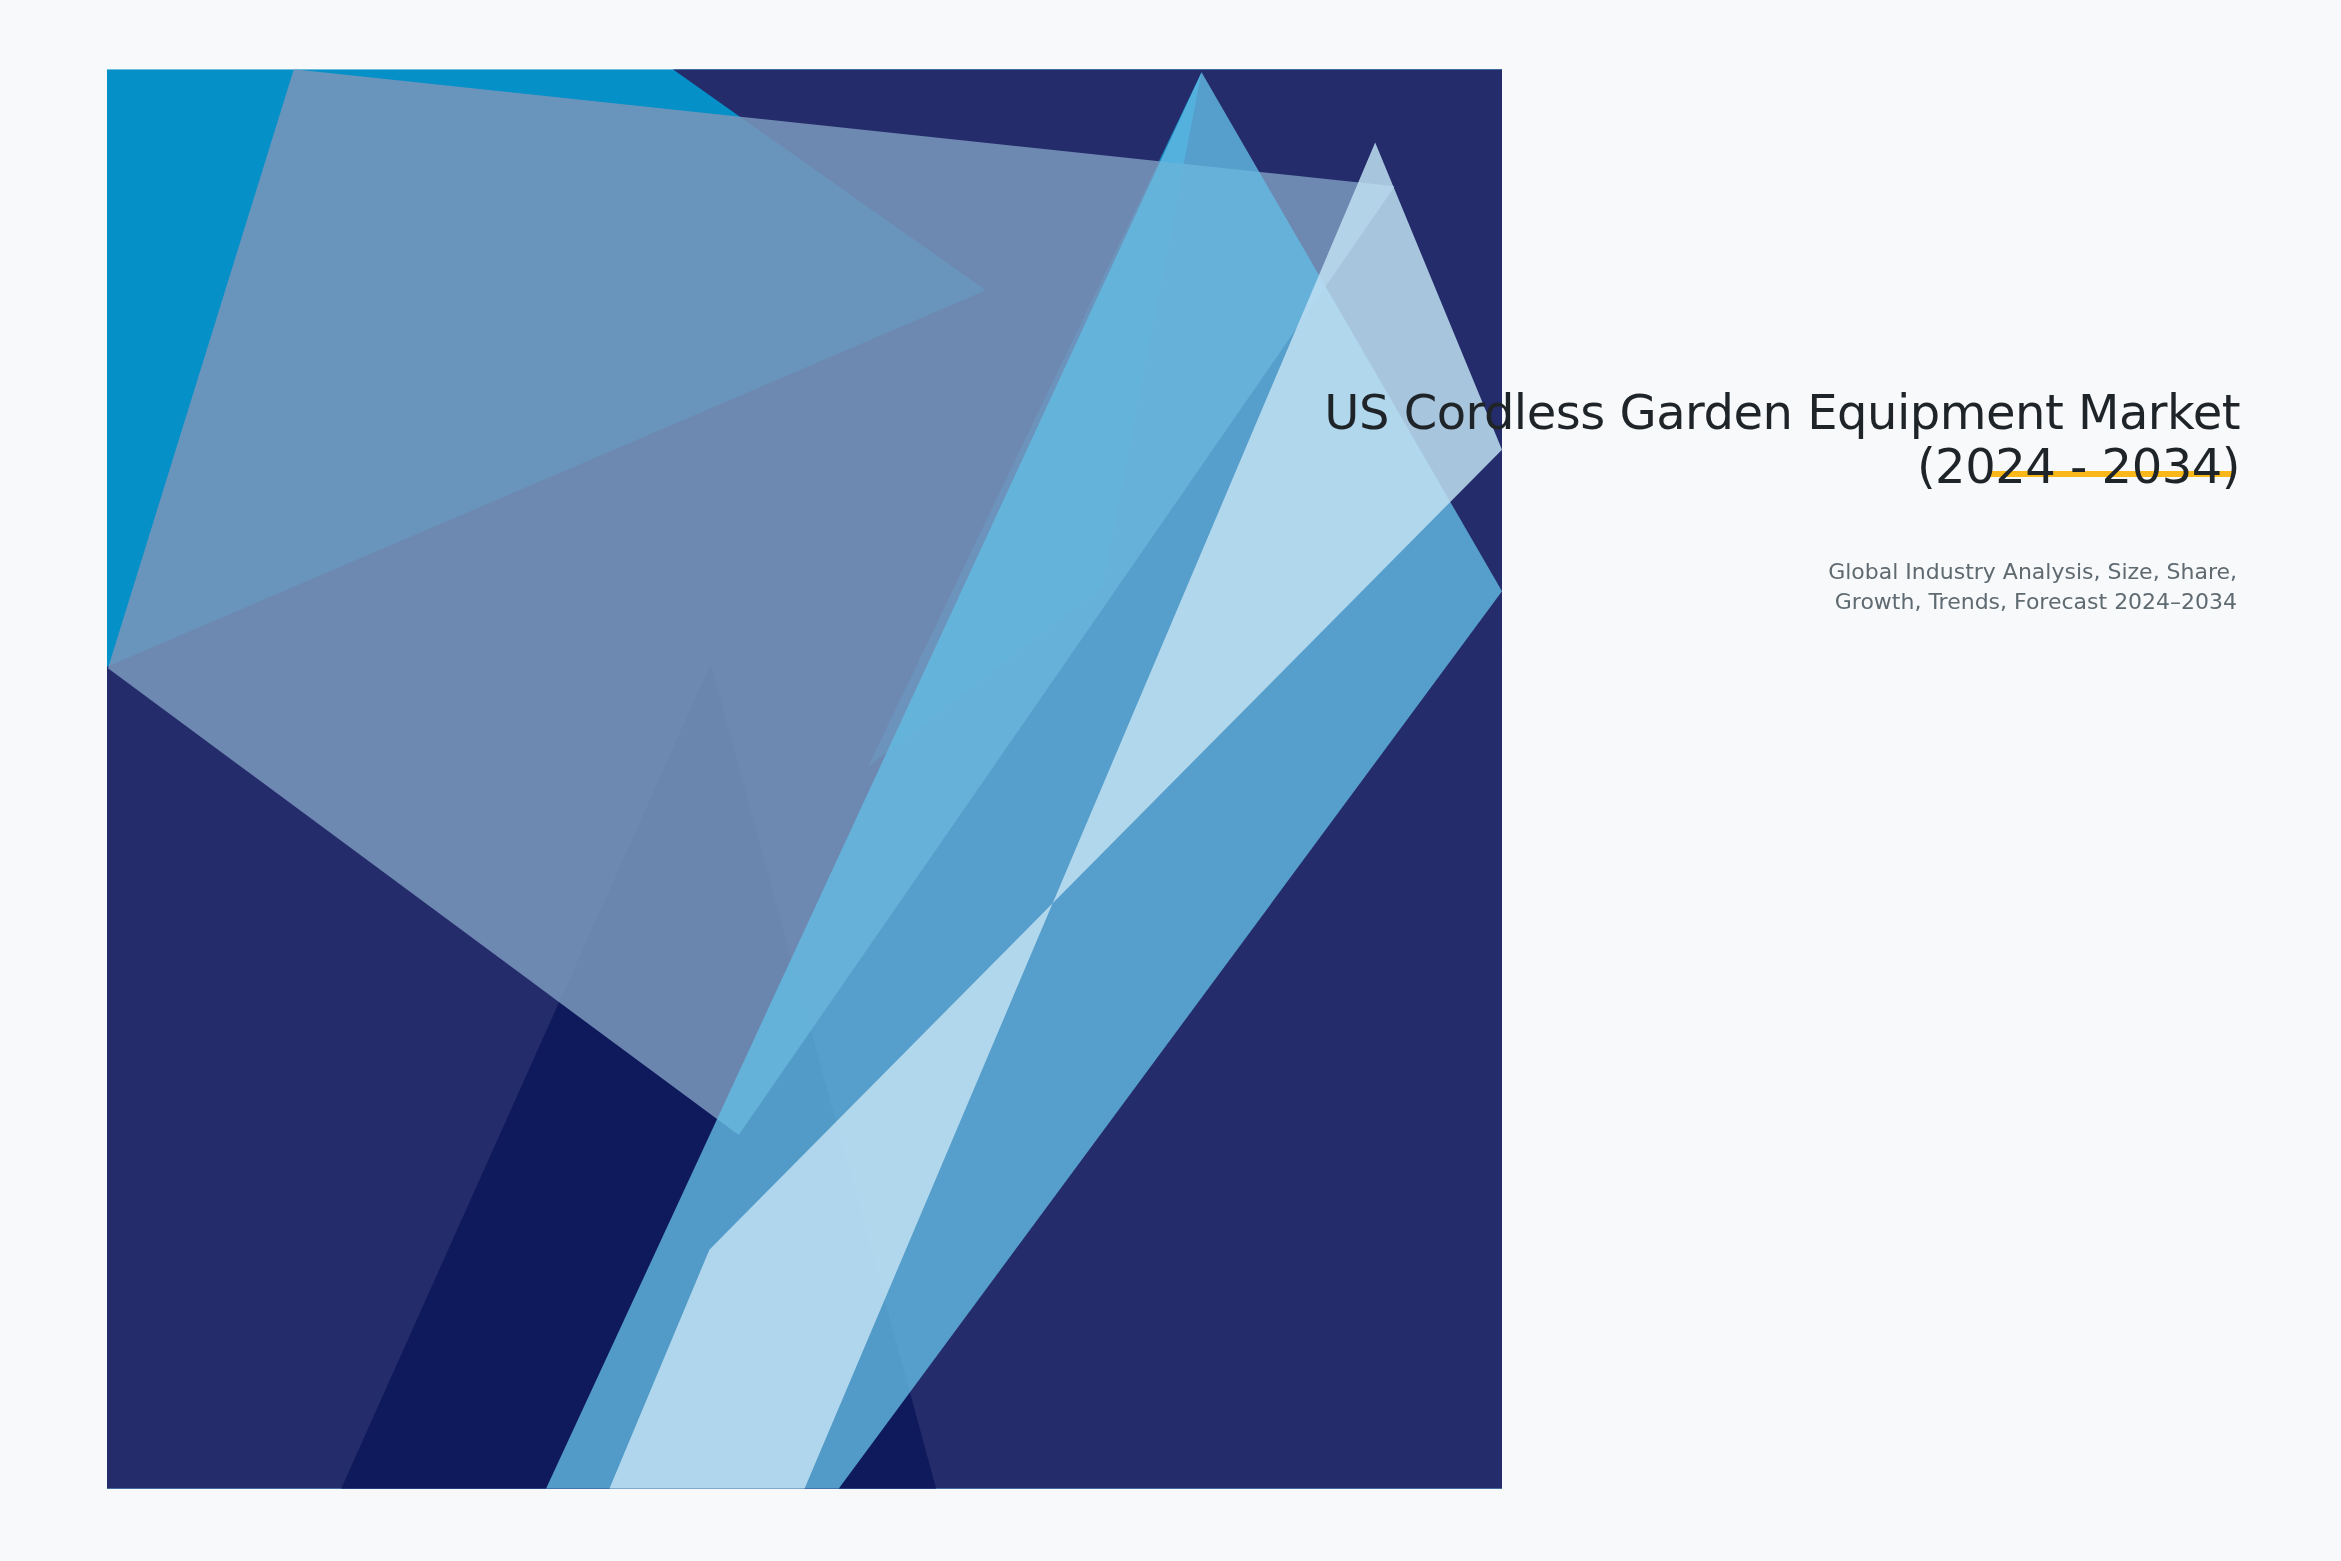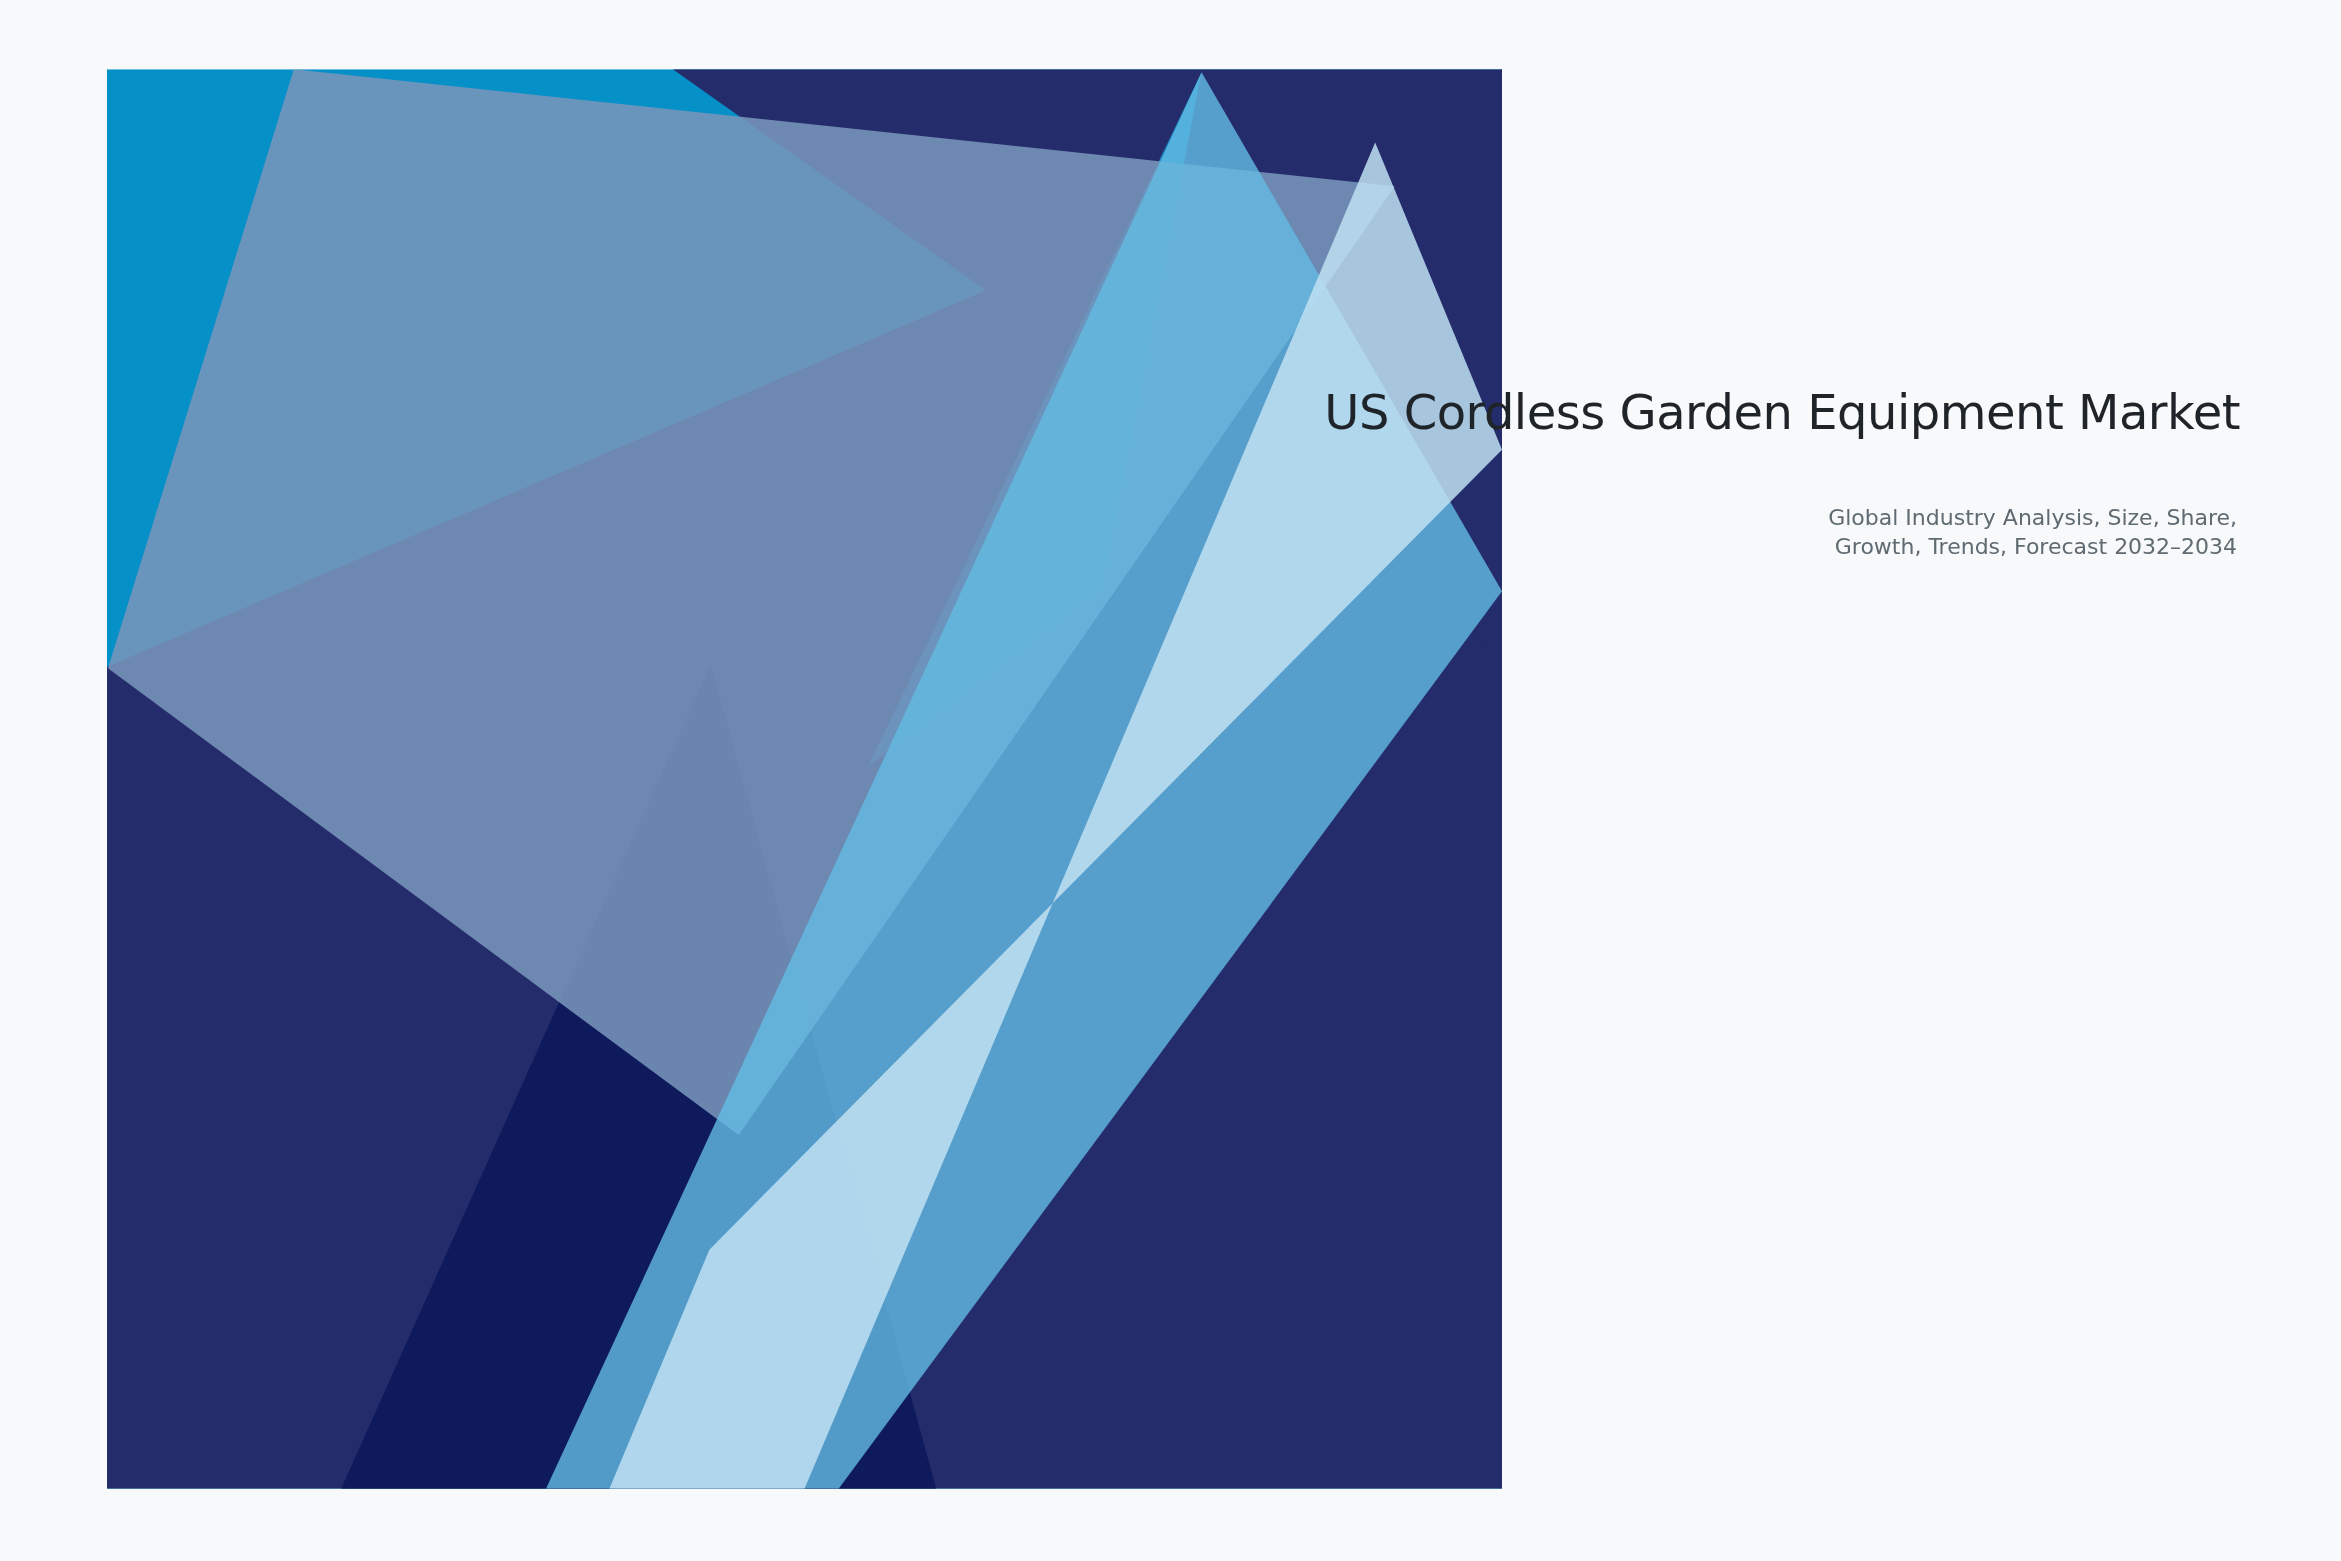--- a/index.html
+++ b/index.html
@@ -114,23 +114,27 @@
         <polygon points="2600,150 2860,780 1235,2420 1030,2910 1430,2910" fill="#bfe0f2" opacity="0.85"></polygon>
 
       </g>
     </svg>
   </div>
 
   <div id="text-block">
 
     <h1 id="title">
       <span>US Cordless Garden Equipment Market</span><br>
+      <span id="title-line-2-wrap">
+        <span id="accent-bar"></span>
+        <span>(2024 - 2034)</span>
+      </span>
     </h1>
 
     <p id="subtitle">
       <span>Global Industry Analysis, Size, Share,</span><br>
-      <span>Growth, Trends, Forecast 2032–2034</span>
+      <span>Growth, Trends, Forecast 2024–2034</span>
     </p>
 
   </div>
 
 </div>
 
 
 </body></html>

